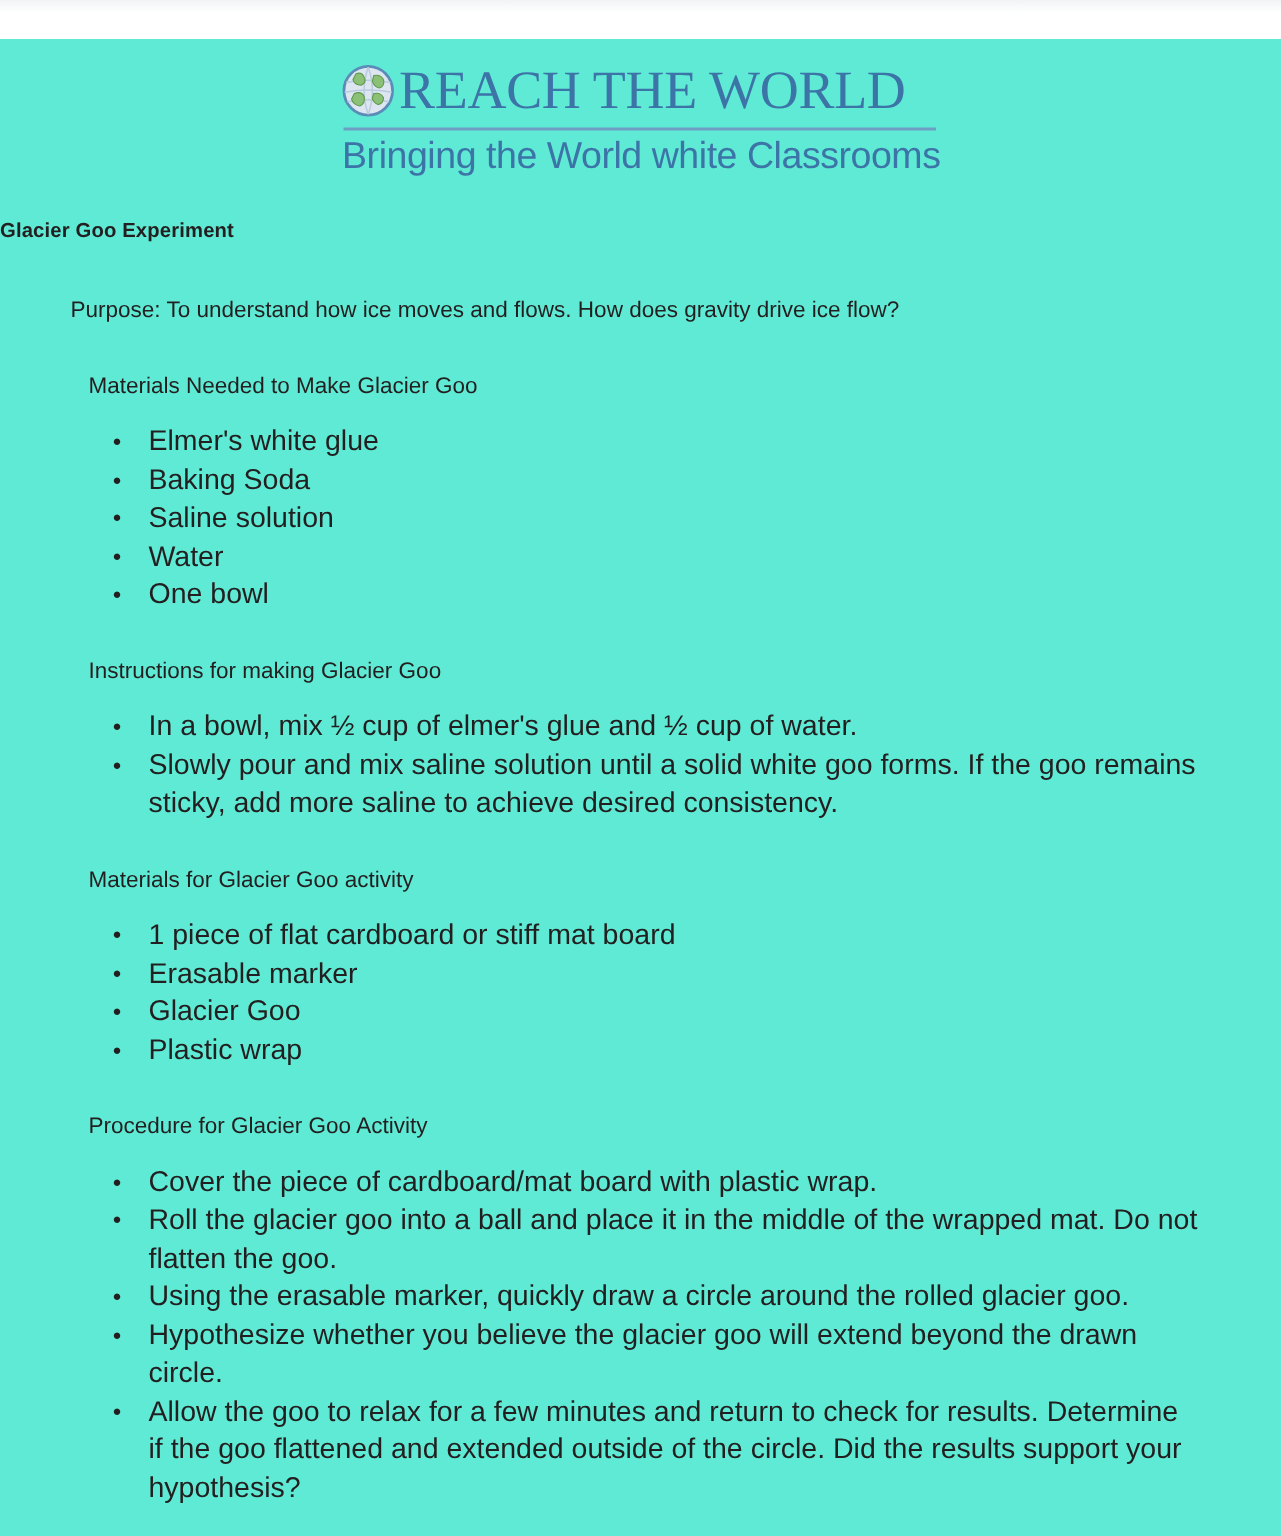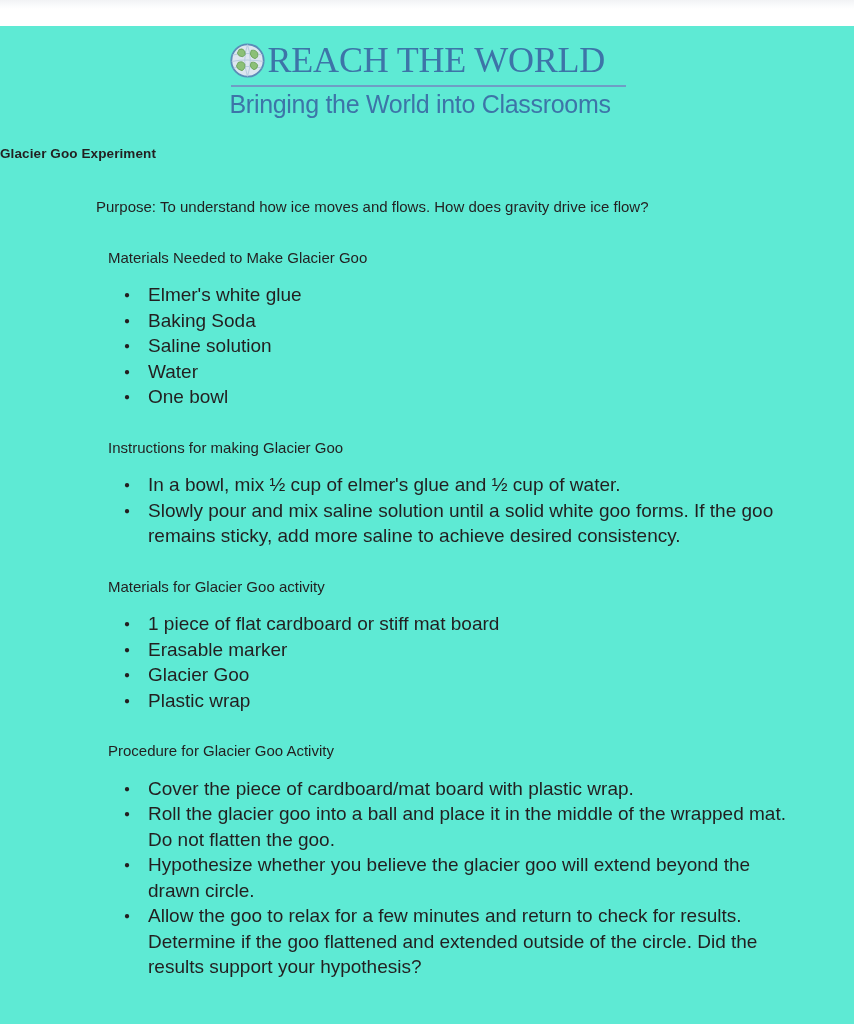--- a/index.html
+++ b/index.html
@@ -82,21 +82,21 @@
   .doc-title {
     text-align: left;
     font-size: 13.5px;
     font-weight: bold;
     color: #231f20;
     margin-top: 27px;
     letter-spacing: 0.1px;
   }
   .content {
     margin-top: 33px;
-    padding-left: 96px;
+    padding-left: 47px;
     padding-right: 54px;
   }
   .para {
     font-size: 15px;
     line-height: 25.5px;
     color: #231f20;
     margin: 0;
   }
   .section {
     margin-top: 25px;
@@ -148,21 +148,21 @@
           <path d="M20 3 Q14 20 20 37" fill="none" stroke="#b9ccdf" stroke-width="1.1"></path>
           <path d="M20 3 Q26 20 20 37" fill="none" stroke="#b9ccdf" stroke-width="1.1"></path>
           <path d="M11 8 Q15 6 17 10 Q19 14 15 16 Q10 16 9 12 Z" fill="#8cc077" stroke="#5f9b4c" stroke-width="0.8"></path>
           <path d="M24 9 Q29 8 31 12 Q32 17 28 18 Q24 17 23 13 Z" fill="#8cc077" stroke="#5f9b4c" stroke-width="0.8"></path>
           <path d="M10 22 Q15 20 17 24 Q18 29 14 31 Q9 30 8 26 Z" fill="#8cc077" stroke="#5f9b4c" stroke-width="0.8"></path>
           <path d="M24 22 Q29 21 31 25 Q31 29 27 30 Q23 28 23 25 Z" fill="#8cc077" stroke="#5f9b4c" stroke-width="0.8"></path>
         </svg>
         <span class="logo-title">REACH THE WORLD</span>
       </div>
       <div class="logo-rule"></div>
-      <div class="logo-tagline">Bringing the World into Classrooms</div>
+      <div class="logo-tagline">Bringing the World white Classrooms</div>
     </div>
   </div>
 
   <div class="doc-title">Glacier Goo Experiment</div>
 
   <div class="content">
     <p class="para">Purpose: To understand how ice moves and flows. How does gravity drive ice flow?</p>
 
     <div class="section">
       <p class="section-heading">Materials Needed to Make Glacier Goo</p>
@@ -191,19 +191,20 @@
         <li>Glacier Goo</li>
         <li>Plastic wrap</li>
       </ul>
     </div>
 
     <div class="section">
       <p class="section-heading">Procedure for Glacier Goo Activity</p>
       <ul class="bullets">
         <li>Cover the piece of cardboard/mat board with plastic wrap.</li>
         <li>Roll the glacier goo into a ball and place it in the middle of the wrapped mat. Do not flatten the goo.</li>
+        <li>Using the erasable marker, quickly draw a circle around the rolled glacier goo.</li>
         <li>Hypothesize whether you believe the glacier goo will extend beyond the drawn circle.</li>
         <li>Allow the goo to relax for a few minutes and return to check for results. Determine if the goo flattened and extended outside of the circle. Did the results support your hypothesis?</li>
       </ul>
     </div>
   </div>
 
 </div>
 
 </body></html>

